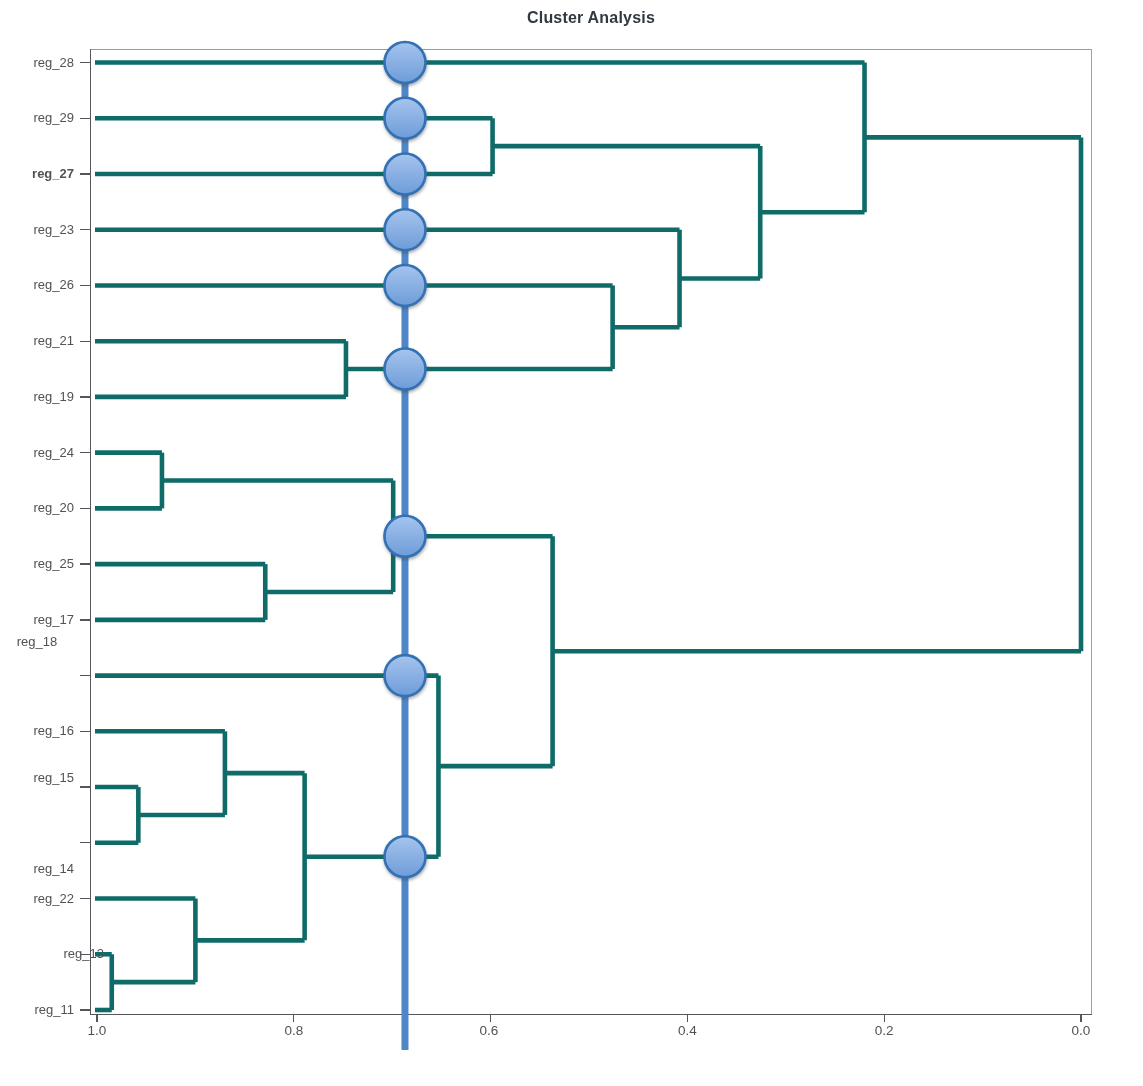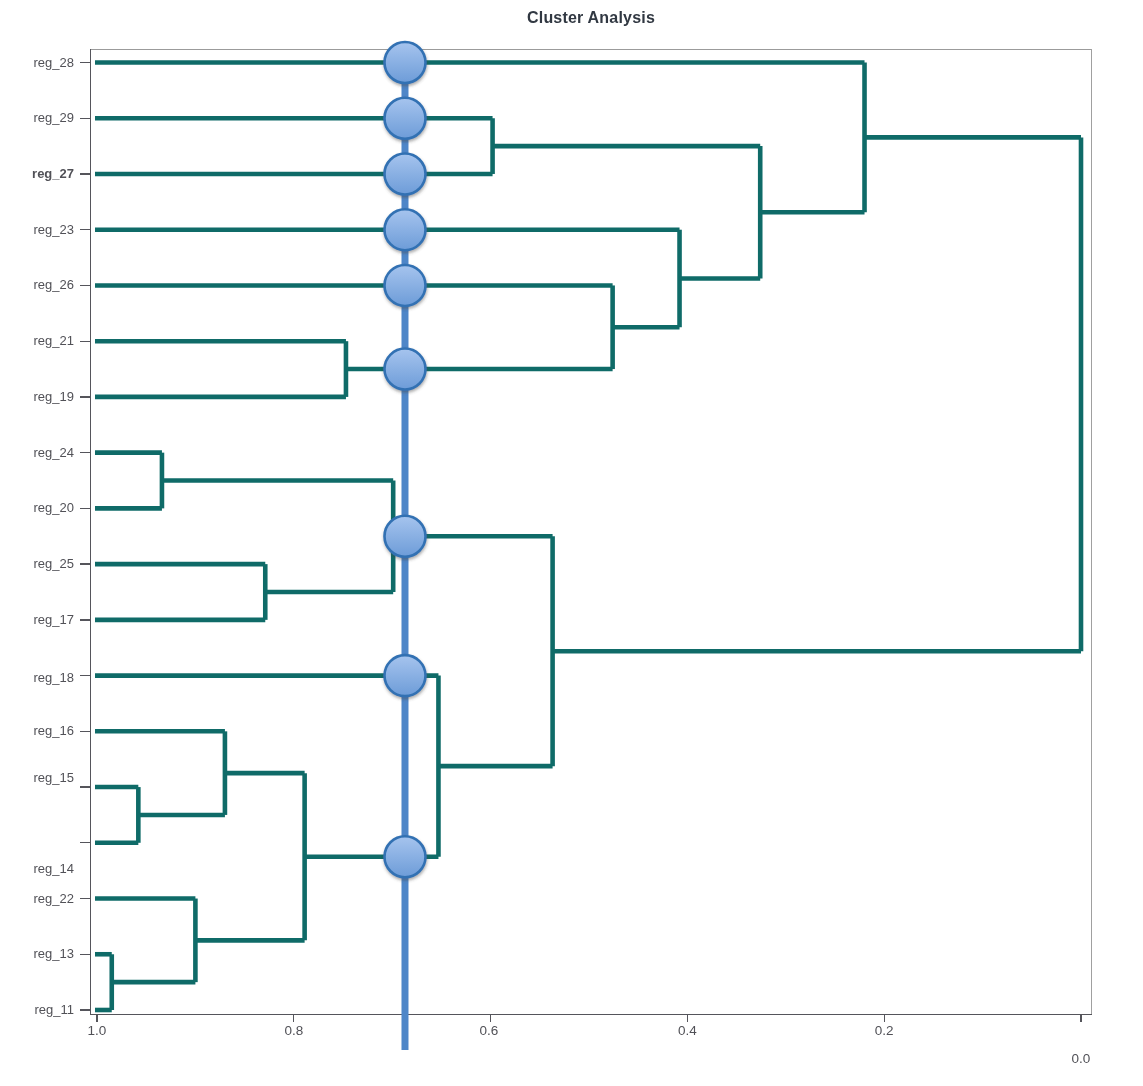--- a/index.html
+++ b/index.html
@@ -125,29 +125,29 @@
       <div class="leaf-label" style="top: 110.235px;">reg_29</div>
       <div class="leaf-label" style="top: 165.971px; font-weight: bold;">reg_27</div>
       <div class="leaf-label" style="top: 221.706px;">reg_23</div>
       <div class="leaf-label" style="top: 277.441px;">reg_26</div>
       <div class="leaf-label" style="top: 333.176px;">reg_21</div>
       <div class="leaf-label" style="top: 388.912px;">reg_19</div>
       <div class="leaf-label" style="top: 444.647px;">reg_24</div>
       <div class="leaf-label" style="top: 500.382px;">reg_20</div>
       <div class="leaf-label" style="top: 556.118px;">reg_25</div>
       <div class="leaf-label" style="top: 611.853px;">reg_17</div>
-      <div class="leaf-label" style="top: 670px;">reg_18</div>
+      <div class="leaf-label" style="top: 634px; text-align: center;">reg_18</div>
       <div class="leaf-label" style="top: 723.324px;">reg_16</div>
       <div class="leaf-label" style="top: 770px;">reg_15</div>
       <div class="leaf-label" style="top: 834.794px; margin-top: 26px;">reg_14</div>
       <div class="leaf-label" style="top: 890.529px;">reg_22</div>
-      <div class="leaf-label" style="top: 946.265px;">reg_13</div>
+      <div class="leaf-label" style="top: 946.265px; padding-left: 30px;">reg_13</div>
       <div class="leaf-label" style="top: 1002px;">reg_11</div>
     </div>
   <div id="x-tick-labels">
       <div class="x-tick-label" style="left: 72px;">1.0</div>
       <div class="x-tick-label" style="left: 268.8px;">0.8</div>
       <div class="x-tick-label" style="left: 464px;">0.6</div>
       <div class="x-tick-label" style="left: 662.4px;">0.4</div>
       <div class="x-tick-label" style="left: 859.2px;">0.2</div>
-      <div class="x-tick-label" style="left: 1056px; margin-top: 28px;">0.0</div>
+      <div class="x-tick-label" style="left: 1056px;">0.0</div>
     </div>
 </div>
 
 </body></html>

